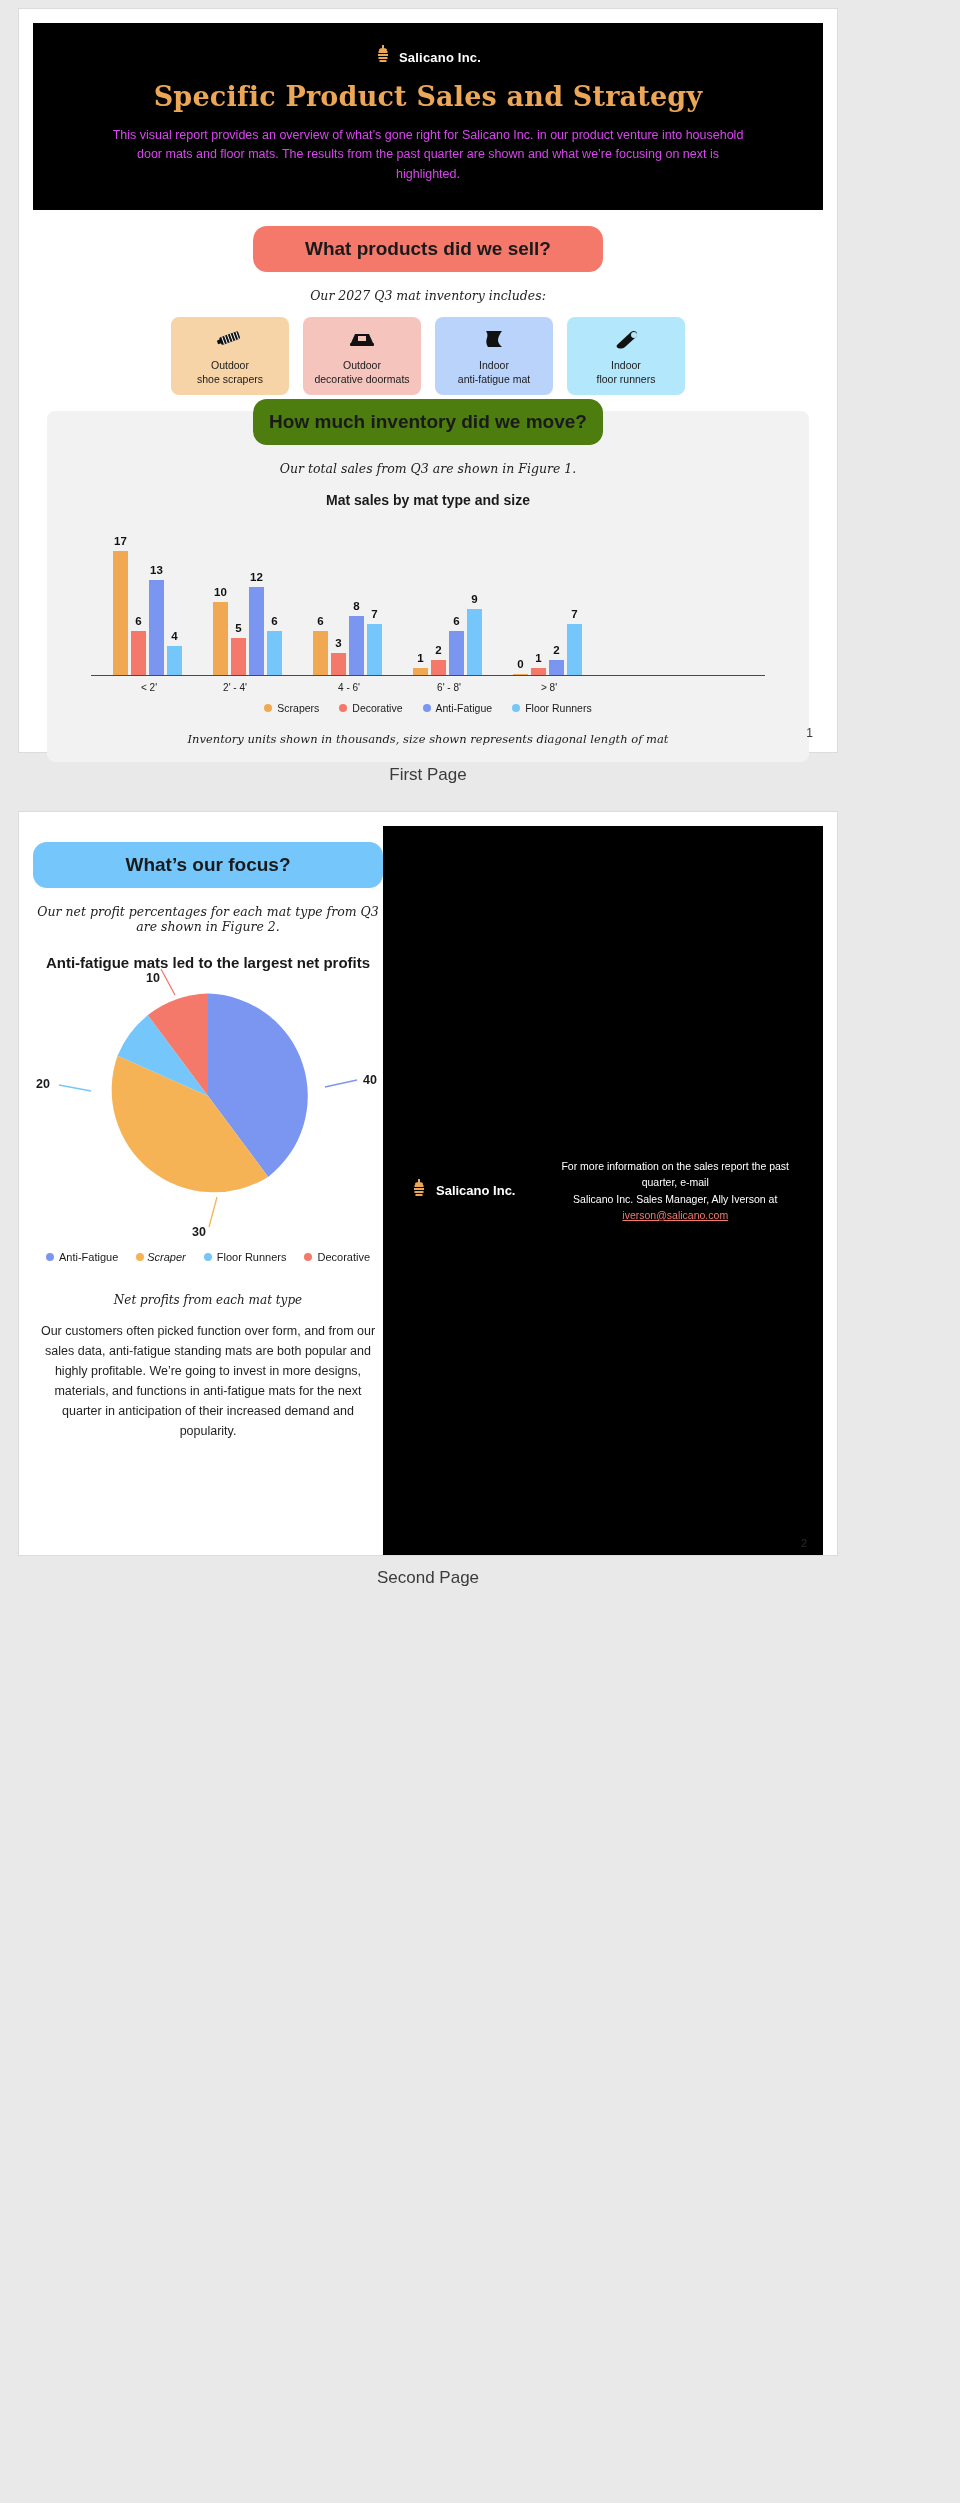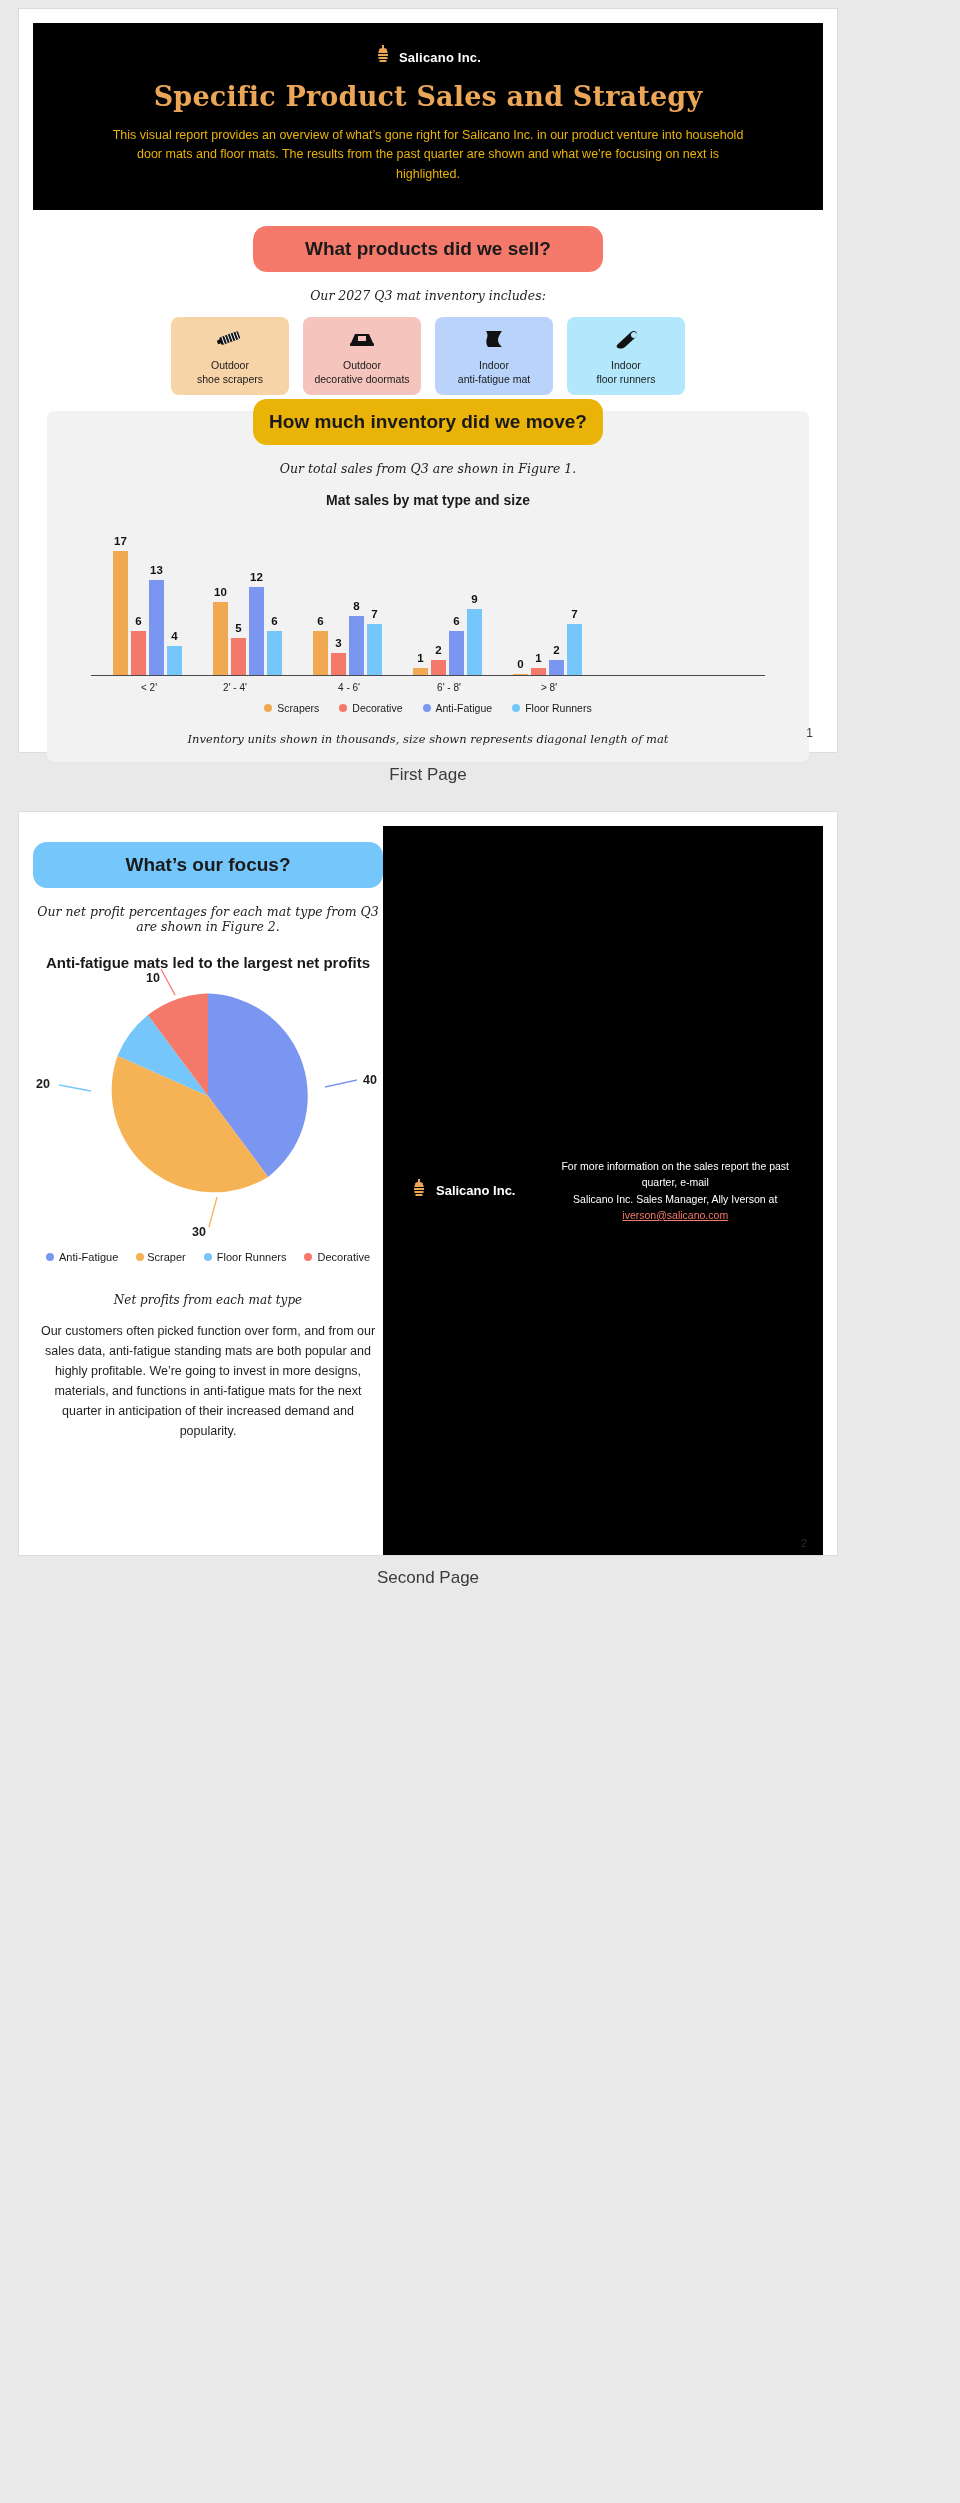--- a/index.html
+++ b/index.html
@@ -51,37 +51,37 @@
     font-family: "DejaVu Serif", serif;
     font-size: 27px;
     font-weight: bold;
     color: #eba757;
     margin: 4px 0 14px 0;
     letter-spacing: .2px;
   }
   .hero-sub {
     font-size: 12.5px;
     line-height: 1.55;
-    color: #eab308;
+    color: #d946ef;
     max-width: 640px;
     margin: 0 auto;
   }
 
   .pill {
     margin: 16px auto 0 auto;
     border-radius: 14px;
     text-align: center;
     font-size: 19px;
     font-weight: bold;
     padding: 12px 0;
     width: 350px;
     color: #1a1a1a;
   }
   .pill.salmon { background: #f4796b; }
-  .pill.blue   { background: #eab308; }
+  .pill.blue   { background: #4d7c0f; }
   .pill.lblue  { background: #74c6fb; }
 
   .caption-it {
     text-align: center;
     font-style: italic;
     font-size: 12.5px;
     margin-top: 16px;
     color: #222;
     font-family: "DejaVu Serif", serif;
   }
@@ -487,21 +487,21 @@
         <div class="pie-lbl" style="left:calc(50% - 16px); top:248px;">30</div>
         <div class="pie-lbl" style="left:calc(50% - 172px); top:100px;">20</div>
         <div class="pie-lbl" style="left:calc(50% - 62px); top:-6px;">10</div>
       </div>
 
       <div class="pie-legend">
         <div class="item" style="display:flex;align-items:center;gap:5px;">
           <span class="dot" style="background:#7b96f0"></span>
           <span>Anti-Fatigue</span>
         </div>
-        <div class="item" style="display:flex;align-items:center;gap:3px;">
+        <div class="item" style="display:flex;align-items:center;gap:3px;font-style:italic;">
           <span class="dot" style="background:#f5b355"></span>
           <span>Scraper</span>
         </div>
         <div class="item" style="display:flex;align-items:center;gap:5px;">
           <span class="dot" style="background:#74c6fb"></span>
           <span>Floor Runners</span>
         </div>
         <div class="item" style="display:flex;align-items:center;gap:5px;">
           <span class="dot" style="background:#f4796b"></span>
           <span>Decorative</span>

